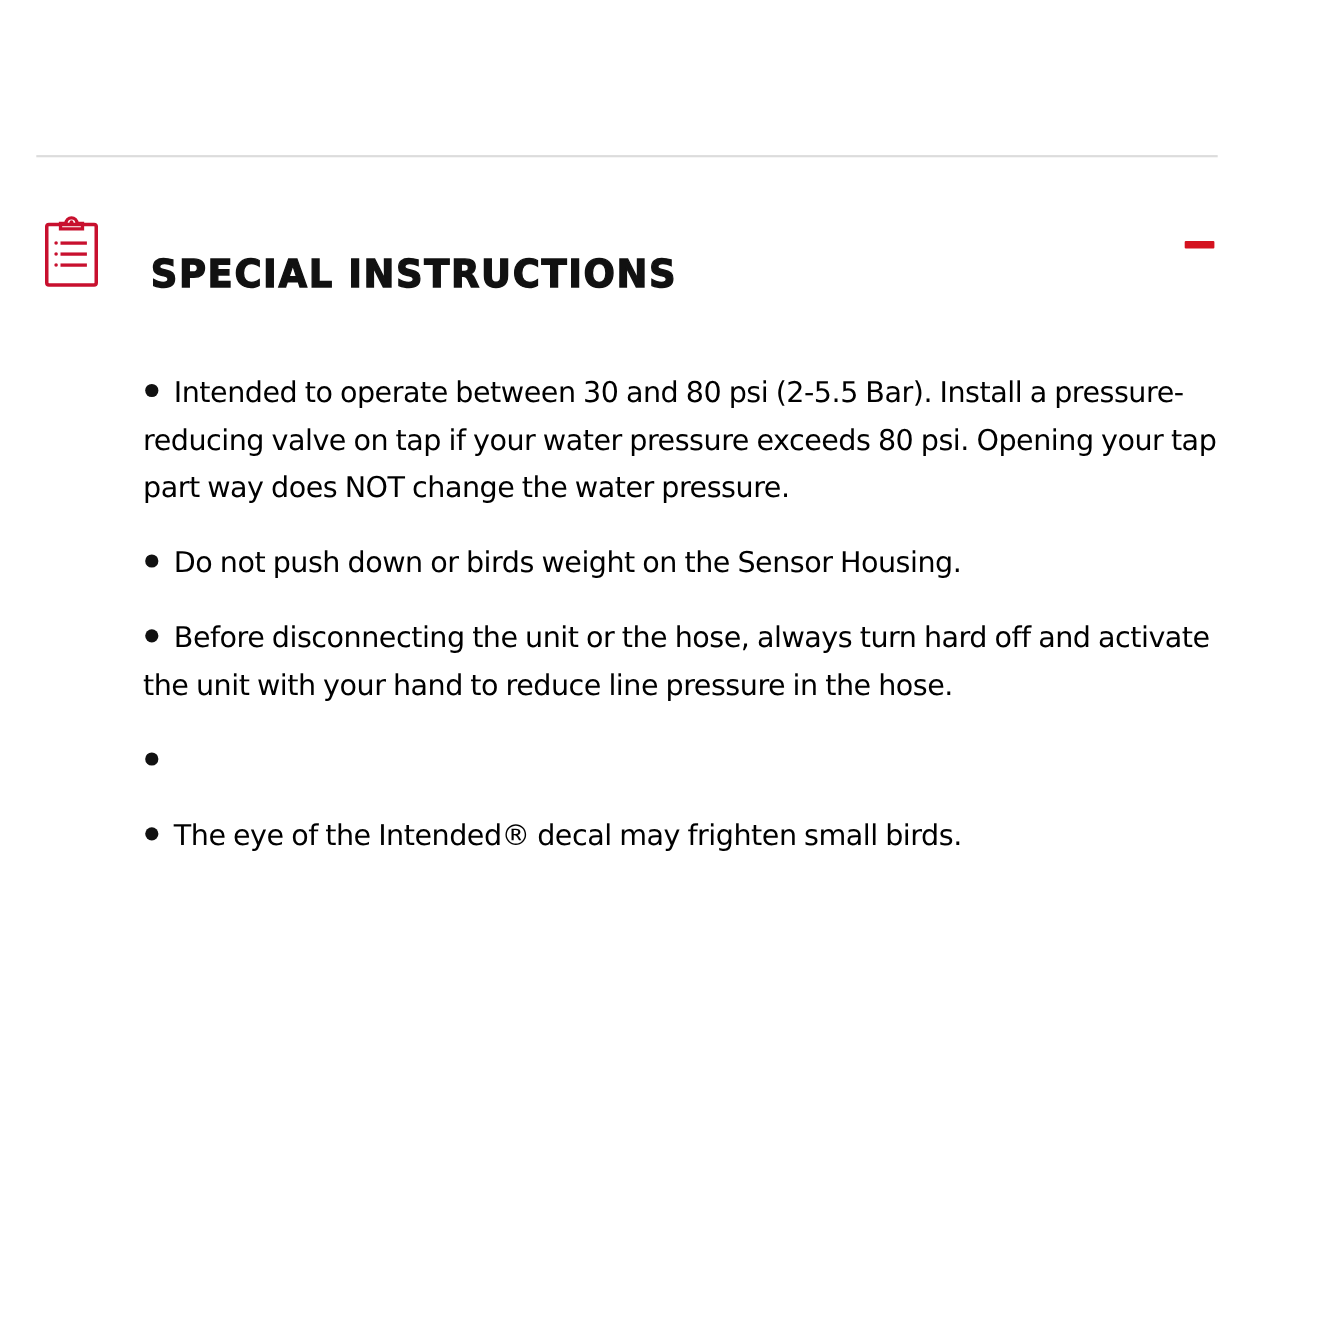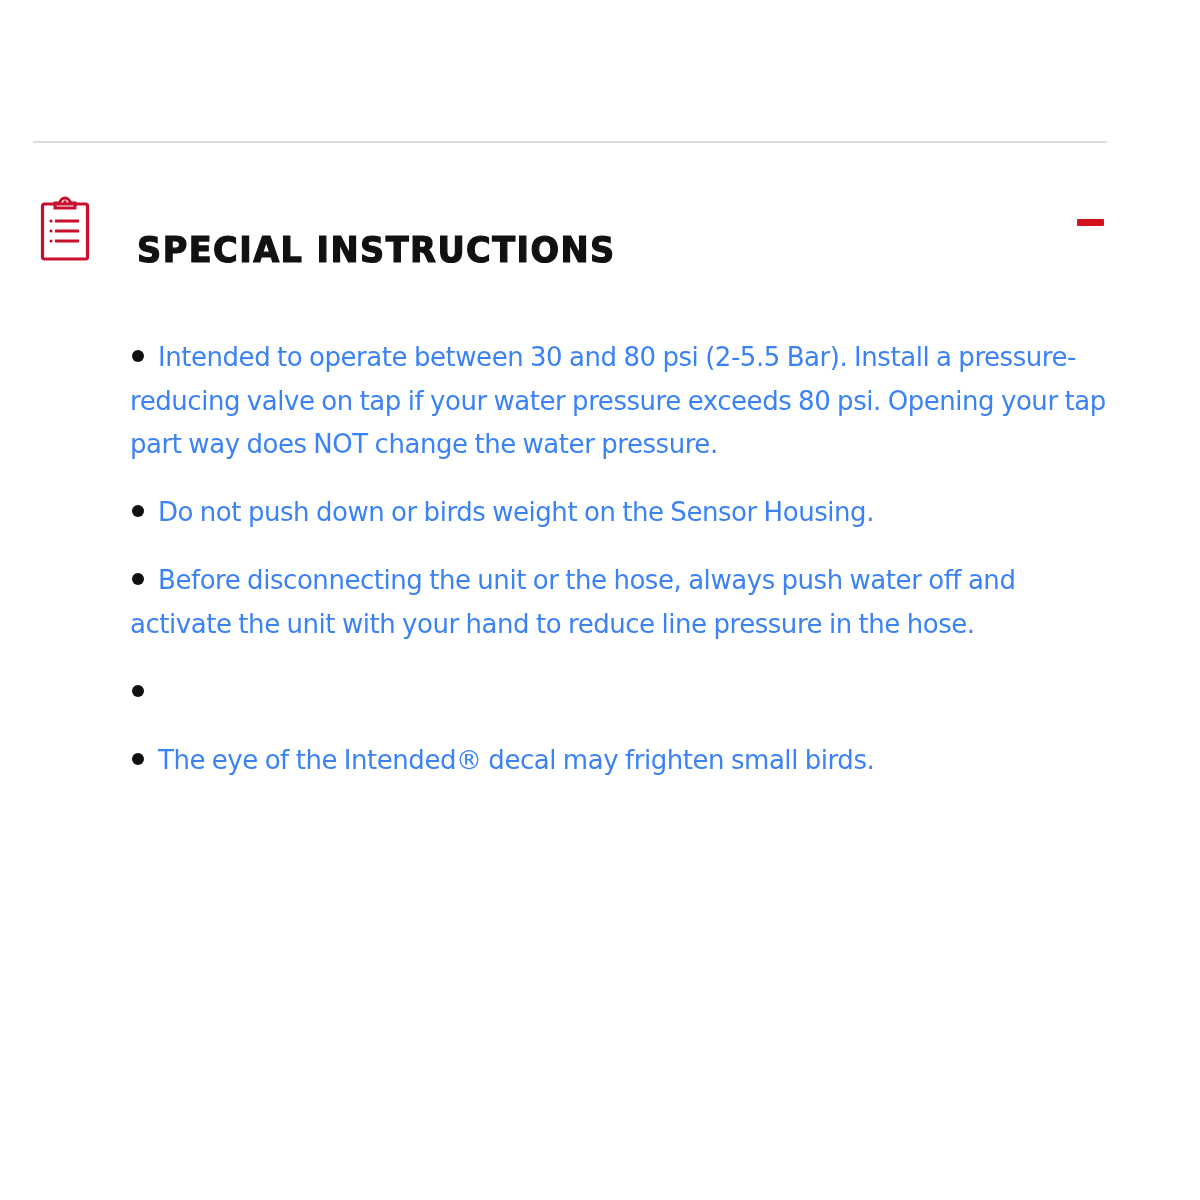--- a/index.html
+++ b/index.html
@@ -75,21 +75,21 @@
       top: 336px;
       width: 990px;
       margin: 0;
       padding: 0;
       list-style: none;
     }
     .instruction {
       font-family: "DejaVu Sans", sans-serif;
       font-size: 26px;
       line-height: 43.5px;
-      color: #3b82f6;
+      color: #000000;
       letter-spacing: -0.45px;
       margin: 0 0 24.5px 0;
       word-spacing: -1px;
     }
     .bullet {
       display: inline-block;
       width: 12px;
       height: 12px;
       border-radius: 50%;
       background: #111111;
@@ -118,16 +118,16 @@
 
 <h2 class="section-title">SPECIAL INSTRUCTIONS</h2>
 
 <div class="collapse-toggle">
   <span class="minus-icon"></span>
 </div>
 
 <ul class="instructions">
   <li class="instruction"><span class="bullet"></span><span>Intended to operate between 30 and 80 psi (2-5.5 Bar). Install a pressure-reducing valve on tap if your water pressure exceeds 80 psi. Opening your tap part way does NOT change the water pressure.</span></li>
   <li class="instruction"><span class="bullet"></span><span>Do not push down or birds weight on the Sensor Housing.</span></li>
-  <li class="instruction"><span class="bullet"></span><span>Before disconnecting the unit or the hose, always push water off and activate the unit with your hand to reduce line pressure in the hose.</span></li>
+  <li class="instruction"><span class="bullet"></span><span>Before disconnecting the unit or the hose, always turn hard off and activate the unit with your hand to reduce line pressure in the hose.</span></li>
   <li class="instruction"><span class="bullet"></span></li>
   <li class="instruction"><span class="bullet"></span><span>The eye of the Intended® decal may frighten small birds.</span></li>
 </ul>
 
 </body></html>

